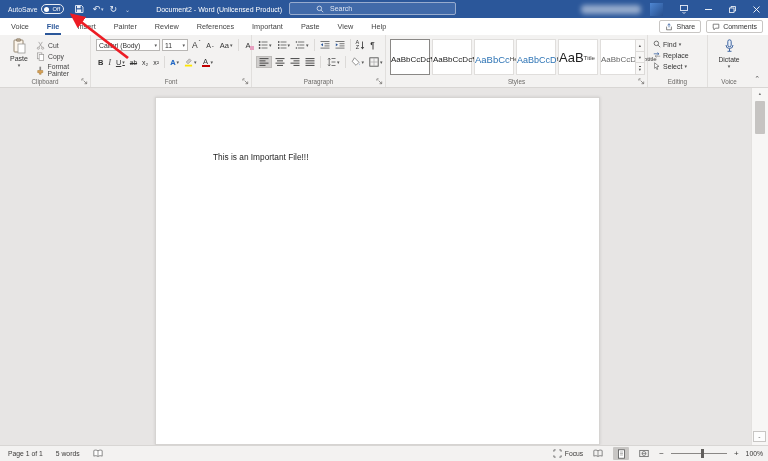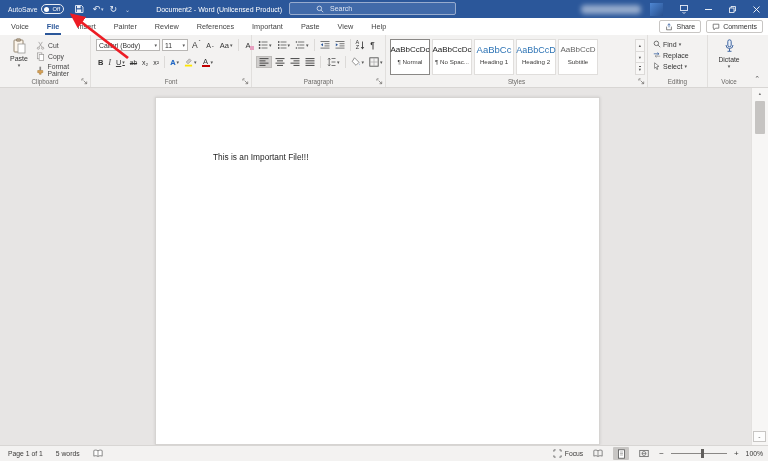--- a/index.html
+++ b/index.html
@@ -41,21 +41,21 @@
   .row{position:absolute;display:flex;align-items:center}
   .sbtn{height:12px;display:flex;align-items:center;padding:0 2px;font-size:7.5px;color:#333;gap:1px}
   .caret{font-size:5px;color:#555;line-height:1}
   .combo{height:12px;background:#fff;border:1px solid #b8b6b4;display:flex;align-items:center;font-size:6.8px;color:#333;padding:0 2px;justify-content:space-between}
   .vdiv{width:1px;height:12px;background:#dcdad8;margin:0 2px}
   .grayed{color:#9a9896}
   .minitxt{font-size:6.8px;color:#444}
   .selbox{background:#d0cecd;border:1px solid #bdbbb9}
 
   
-  .stylecard{width:40px;height:36px;background:#fff;border:1px solid #e0dedc;display:flex;flex-direction:column;align-items:center;margin-right:2px}
+  .stylecard{width:40px;height:36px;background:#fff;border:1px solid #e0dedc;display:flex;flex-direction:row;align-items:center;margin-right:2px}
   .stylecard.sel{border:1px solid #8a8886}
   .st-prev{font-size:8px;color:#222;margin-top:5px;line-height:10px;white-space:nowrap}
   .st-prev.h{color:#2e74b5}
   .st-prev.title{font-size:13px;margin-top:2px}
   .st-prev.sub{color:#666}
   .st-name{font-size:6.2px;color:#3b3a39;margin-top:3px;white-space:nowrap}
   .st-strip{position:absolute;right:2px;top:4px;width:10px;height:36px;border:1px solid #dcdad8;background:#f8f7f6;display:flex;flex-direction:column}
   .st-strip div{flex:1;display:flex;align-items:center;justify-content:center;font-size:4.5px;color:#555;border-bottom:1px solid #dcdad8}
   .st-strip div:last-child{border-bottom:none}
 
@@ -445,20 +445,24 @@
         </div>
         <div class="stylecard">
           <span class="st-prev h" style="font-size:9.5px">AaBbCc</span>
           <span class="st-name">Heading 1</span>
         </div>
         <div class="stylecard">
           <span class="st-prev h" style="font-size:9px">AaBbCcD</span>
           <span class="st-name">Heading 2</span>
         </div>
         <div class="stylecard">
+          <span class="st-prev title">AaB</span>
+          <span class="st-name" style="margin-top:0">Title</span>
+        </div>
+        <div class="stylecard">
           <span class="st-prev sub">AaBbCcD</span>
           <span class="st-name">Subtitle</span>
         </div>
       </div>
       <div class="st-strip">
         <div>
             <span>▴</span>
           </div>
         <div>
             <span>▾</span>

